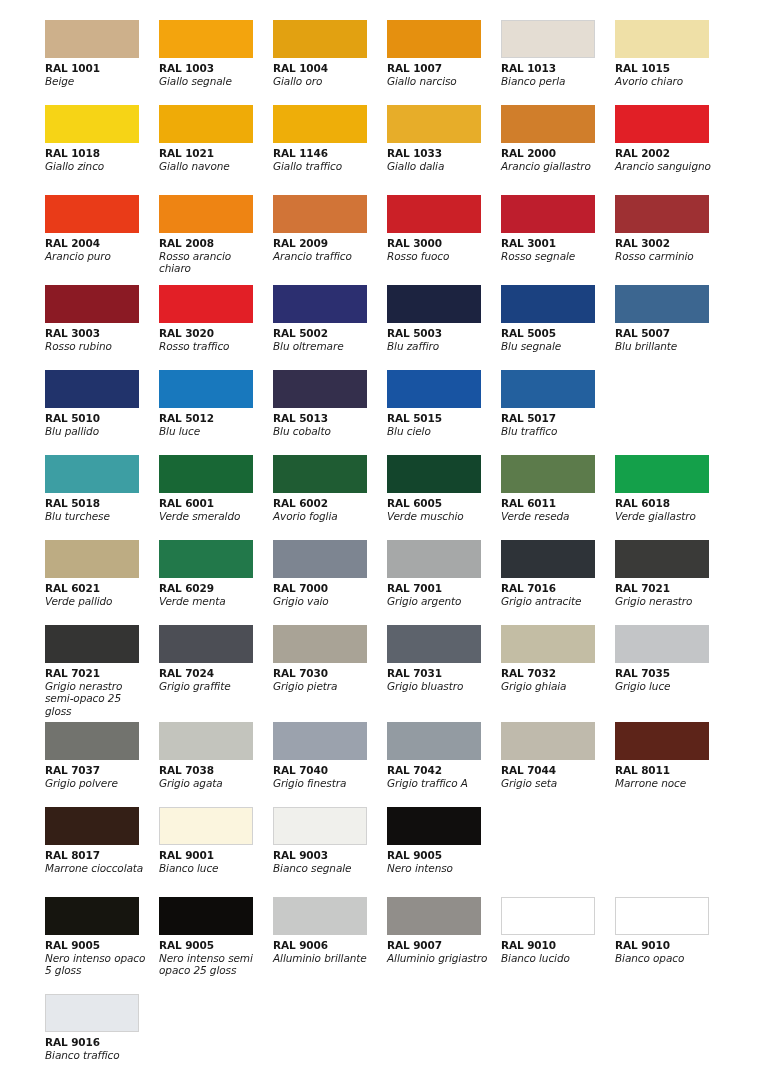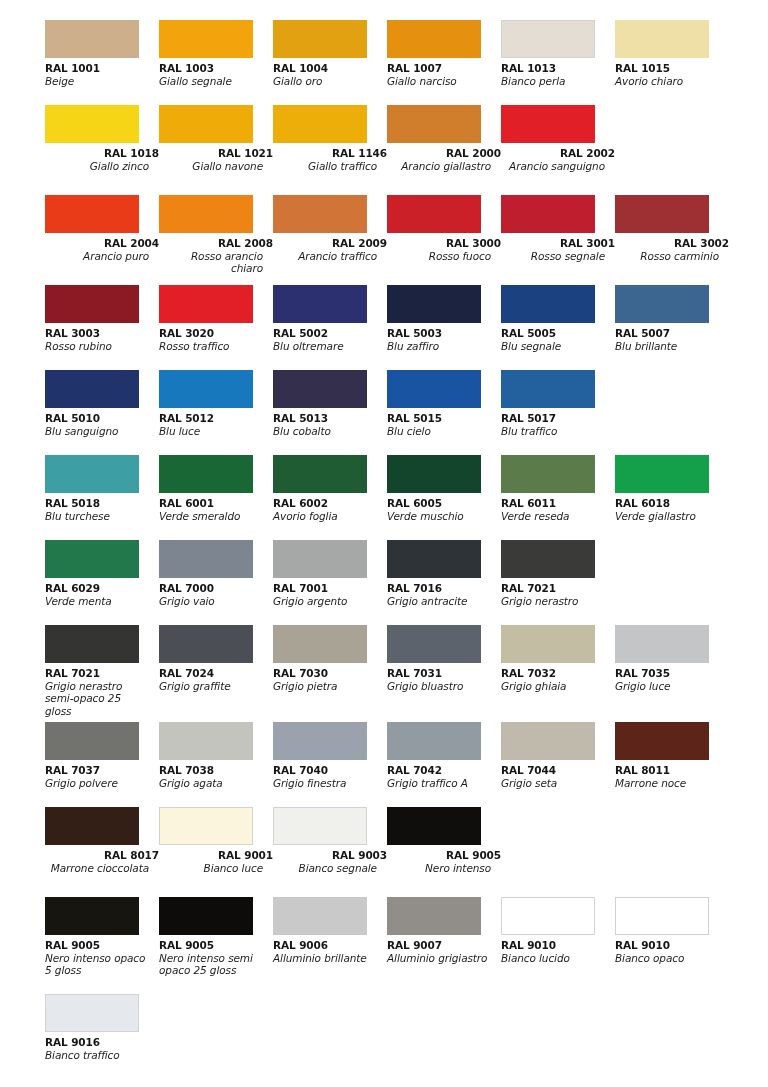--- a/index.html
+++ b/index.html
@@ -53,21 +53,21 @@
   }
   .name {
     font-size: 10.5px;
     font-style: italic;
     color: #1d1d1d;
     line-height: 12.4px;
     width: 104px;
     letter-spacing: -0.1px;
   }
   .r-h1 { height: 85px; }
-  .r-h2 { height: 90px; text-align: right; }
+  .r-h2 { height: 90px; }
   .r-h3 { height: 97px; }
 </style>
 </head>
 <body>
 
 <div class="chart">
     <div class="row r-h1">
       <div class="cell">
         <div class="swatch" style="background: rgb(205, 176, 139);"></div>
         <div class="code">RAL 1001</div>
@@ -109,20 +109,25 @@
         <div class="swatch" style="background: rgb(239, 171, 7);"></div>
         <div class="code">RAL 1021</div>
         <div class="name">Giallo navone</div>
       </div>
       <div class="cell">
         <div class="swatch" style="background: rgb(238, 174, 9);"></div>
         <div class="code">RAL 1146</div>
         <div class="name">Giallo traffico</div>
       </div>
       <div class="cell">
+        <div class="swatch" style="background: rgb(231, 173, 41);"></div>
+        <div class="code">RAL 1033</div>
+        <div class="name">Giallo dalia</div>
+      </div>
+      <div class="cell">
         <div class="swatch" style="background: rgb(208, 126, 43);"></div>
         <div class="code">RAL 2000</div>
         <div class="name">Arancio giallastro</div>
       </div>
       <div class="cell">
         <div class="swatch" style="background: rgb(225, 31, 38);"></div>
         <div class="code">RAL 2002</div>
         <div class="name">Arancio sanguigno</div>
       </div>
     </div>
@@ -187,21 +192,21 @@
       <div class="cell">
         <div class="swatch" style="background: rgb(60, 102, 144);"></div>
         <div class="code">RAL 5007</div>
         <div class="name">Blu brillante</div>
       </div>
     </div>
     <div class="row r-h1">
       <div class="cell">
         <div class="swatch" style="background: rgb(33, 51, 107);"></div>
         <div class="code">RAL 5010</div>
-        <div class="name">Blu sanguigno</div>
+        <div class="name">Blu pallido</div>
       </div>
       <div class="cell">
         <div class="swatch" style="background: rgb(24, 120, 189);"></div>
         <div class="code">RAL 5012</div>
         <div class="name">Blu luce</div>
       </div>
       <div class="cell">
         <div class="swatch" style="background: rgb(52, 47, 76);"></div>
         <div class="code">RAL 5013</div>
         <div class="name">Blu cobalto</div>
@@ -243,20 +248,25 @@
         <div class="code">RAL 6011</div>
         <div class="name">Verde reseda</div>
       </div>
       <div class="cell">
         <div class="swatch" style="background: rgb(20, 160, 74);"></div>
         <div class="code">RAL 6018</div>
         <div class="name">Verde giallastro</div>
       </div>
     </div>
     <div class="row r-h1">
+      <div class="cell">
+        <div class="swatch" style="background: rgb(189, 172, 131);"></div>
+        <div class="code">RAL 6021</div>
+        <div class="name">Verde pallido</div>
+      </div>
       <div class="cell">
         <div class="swatch" style="background: rgb(34, 120, 74);"></div>
         <div class="code">RAL 6029</div>
         <div class="name">Verde menta</div>
       </div>
       <div class="cell">
         <div class="swatch" style="background: rgb(125, 133, 145);"></div>
         <div class="code">RAL 7000</div>
         <div class="name">Grigio vaio</div>
       </div>

